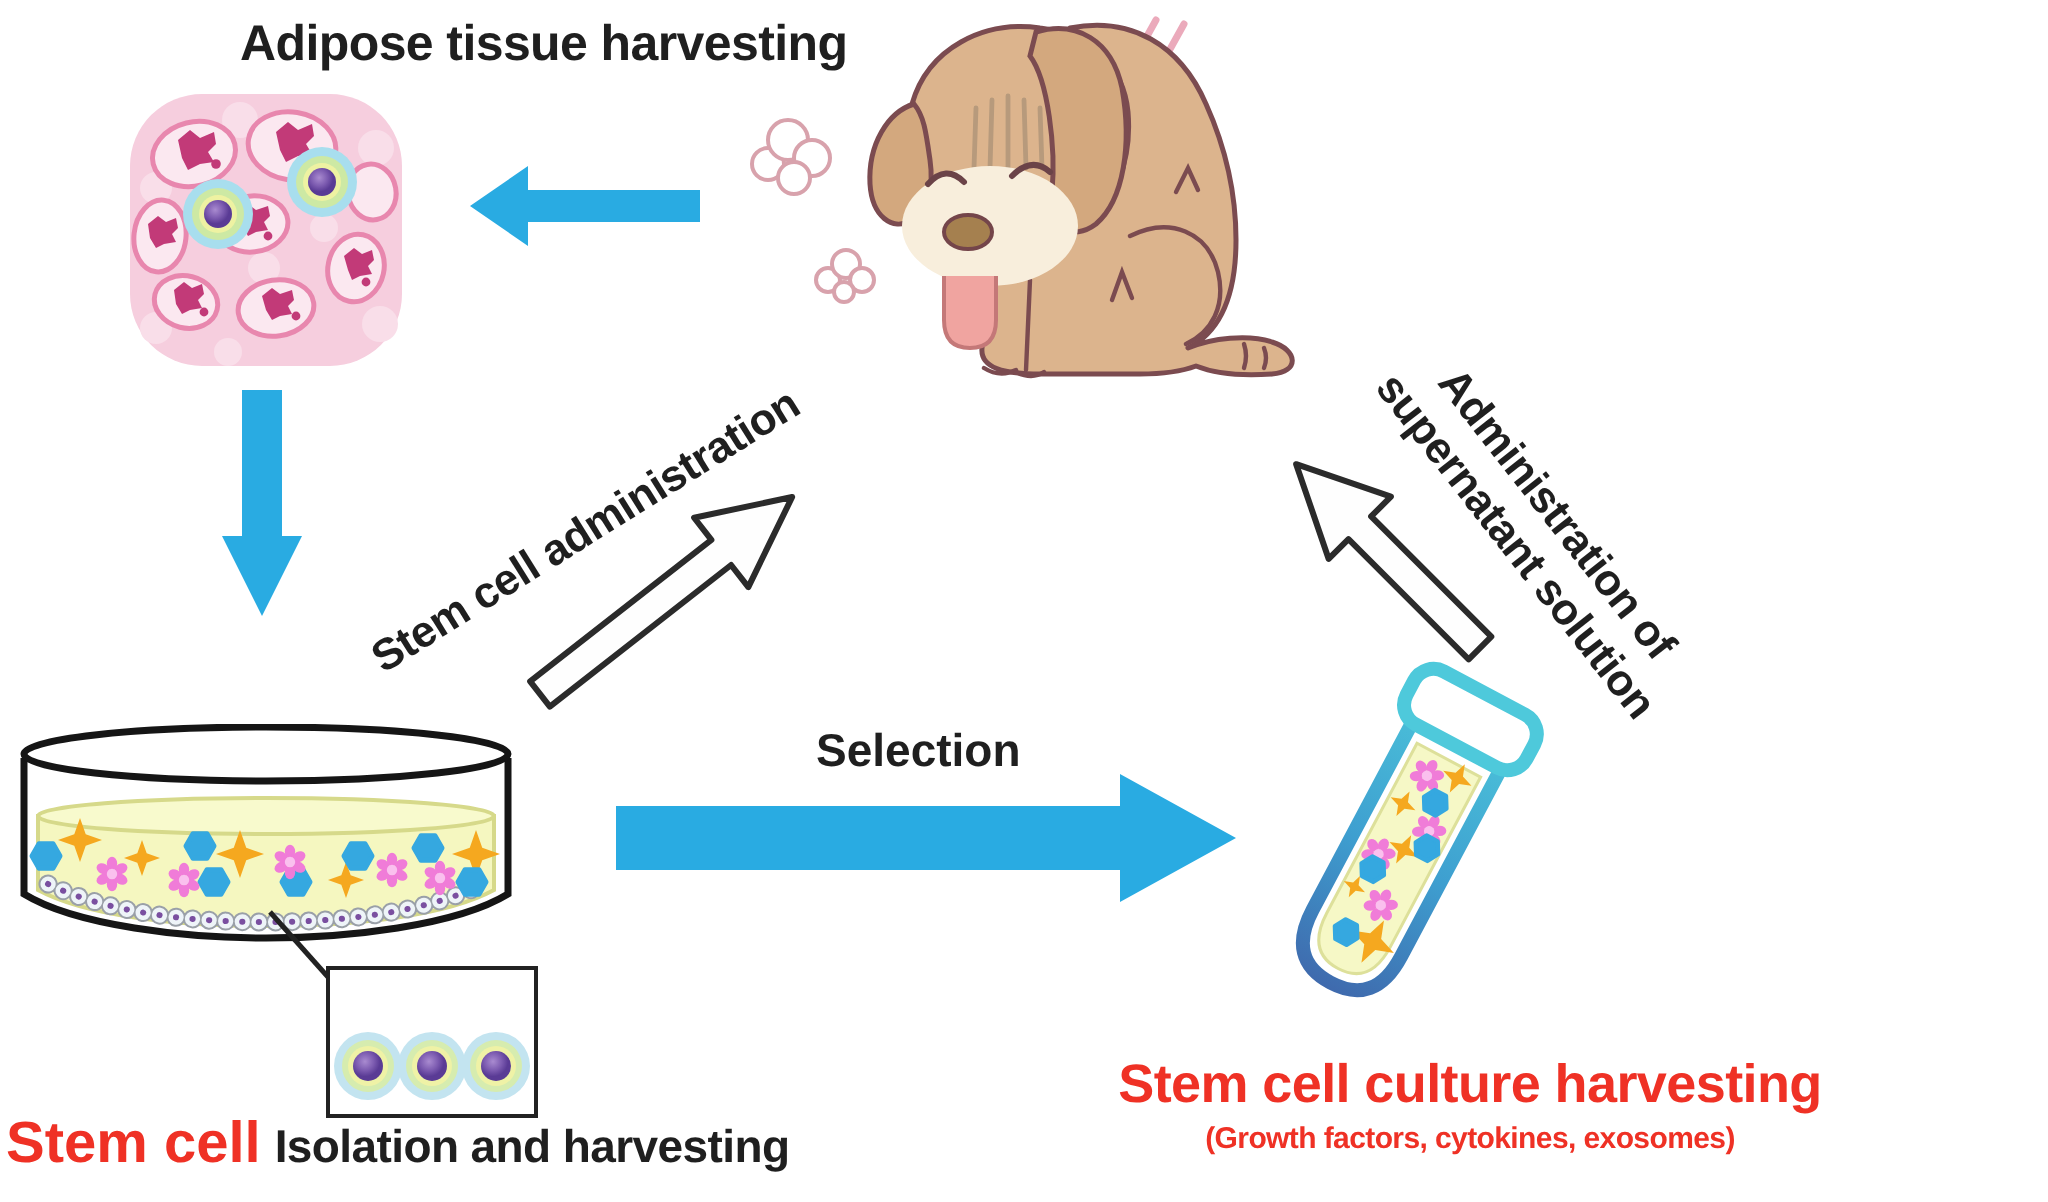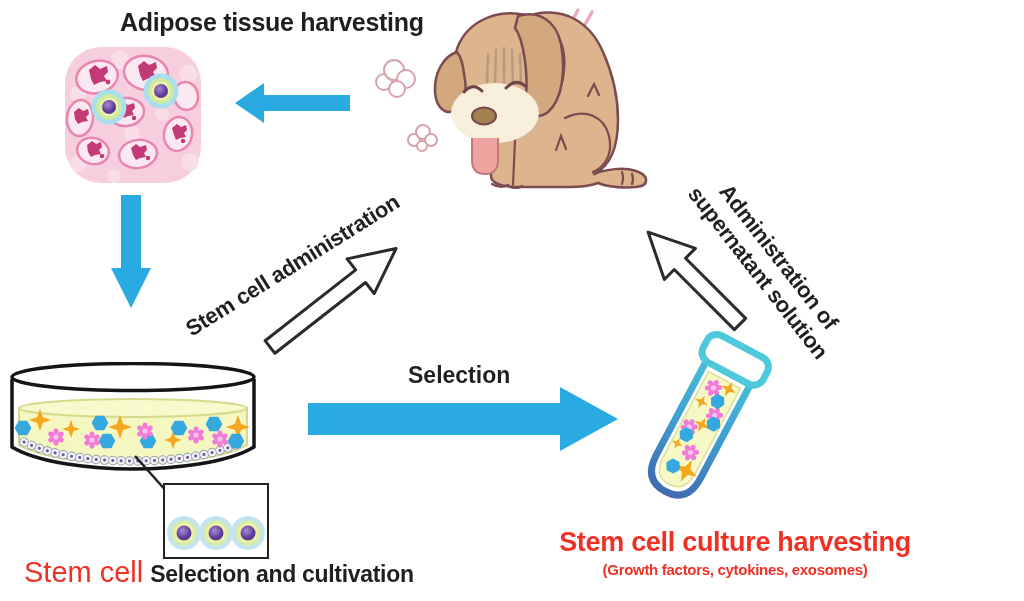--- a/index.html
+++ b/index.html
@@ -10,21 +10,21 @@
   .abs{position:absolute;}
   .lbl{white-space:nowrap;font-weight:700;}
   #title-adipose{left:120px;top:8px;font-size:25px;letter-spacing:-0.3px;}
   #label-stemcell-admin{left:188px;top:318px;font-size:22px;letter-spacing:-0.3px;
     transform:rotate(-32deg);transform-origin:0 50%;}
   #label-supernatant-admin{left:638px;top:239px;width:260px;text-align:center;
     font-size:22px;line-height:26px;font-weight:700;letter-spacing:-0.3px;
     transform:rotate(52deg);}
   #label-selection{left:408px;top:362px;font-size:23px;}
   #caption-left{left:3px;top:556px;display:flex;align-items:baseline;gap:7px;}
-  #caption-left .red{color:var(--red);font-size:29px;font-weight:400;white-space:nowrap;margin-left:21px;}
+  #caption-left .red{color:var(--red);font-size:29px;font-weight:700;white-space:nowrap;}
   #caption-left .blk{font-size:23px;font-weight:700;white-space:nowrap;letter-spacing:-0.3px;}
   #caption-right{left:495px;top:527px;width:480px;text-align:center;color:var(--red);}
   #caption-right .l1{font-size:27px;font-weight:700;white-space:nowrap;letter-spacing:-0.3px;}
   #caption-right .l2{font-size:15px;font-weight:700;white-space:nowrap;letter-spacing:-0.3px;margin-top:3px;}
   #inset-box{left:163px;top:483px;width:106px;height:76px;border:2.5px solid #222;background:#fff;box-sizing:border-box;}
   svg{display:block;}
 </style>
 </head>
 <body>
 
@@ -299,21 +299,21 @@
           <use href="#hex6b" transform="translate(11,-8) scale(0.9)"></use>
         <use href="#hex6b" transform="translate(-8,14) scale(0.9)"></use>
           <use href="#hex6b" transform="translate(-5,48) scale(0.9)"></use>
       </g>
       <rect x="-34" y="-90" width="68" height="30" rx="11" fill="#FFFFFF" stroke="#4EC9DB" stroke-width="7"></rect>
     </g>
   </svg>
 
   <div id="caption-left" class="abs">
     <span class="red">Stem cell</span>
-    <span class="blk">Selection and cultivation</span>
+    <span class="blk">Isolation and harvesting</span>
   </div>
 
   <div id="caption-right" class="abs">
     <div class="l1">Stem cell culture harvesting</div>
     <div class="l2">(Growth factors, cytokines, exosomes)</div>
   </div>
 
 </div>
 
 </body></html>

